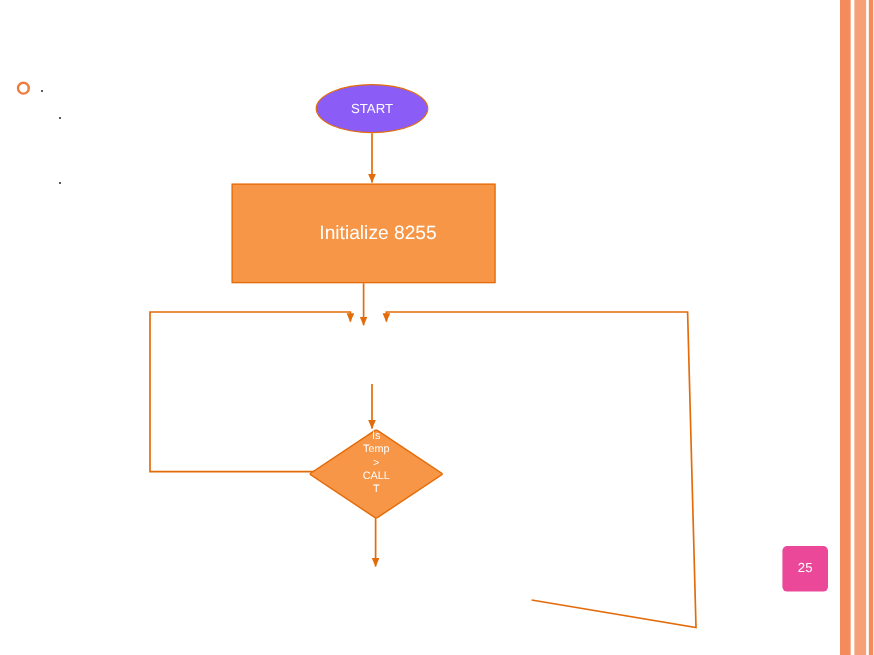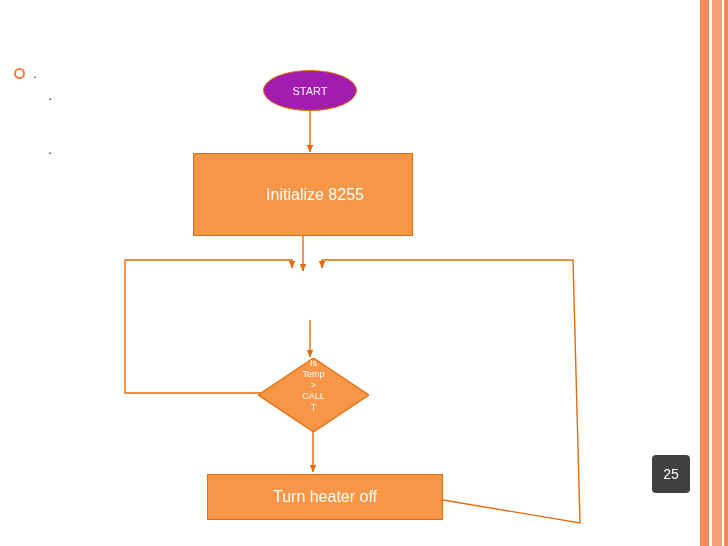--- a/index.html
+++ b/index.html
@@ -63,45 +63,45 @@
   .dot-2 { left: 48px; top: 90px; }
   .dot-3 { left: 48px; top: 144px; }
 
   
   .page-badge {
     position: absolute;
     left: 652px;
     top: 455px;
     width: 38px;
     height: 38px;
-    background: #404040;
+    background: #ec4899;
     border-radius: 4px;
     color: #ffffff;
-    font-size: 14px;
+    font-size: 11px;
     display: flex;
     align-items: center;
     justify-content: center;
   }
 
   
   .node {
     position: absolute;
     box-sizing: border-box;
     color: #ffffff;
     display: flex;
     align-items: center;
     justify-content: center;
     text-align: center;
   }
   .rect {
     background: #f79646;
     border: 1px solid #e36c0a;
   }
   .ellipse {
-    background: #a21caf;
+    background: #8b5cf6;
     border: 1px solid #e36c0a;
     border-radius: 50%;
   }
   .diamond-wrap {
     position: absolute;
   }
   .diamond-shape {
     position: absolute;
     left: 0; top: 0;
     width: 100%;
@@ -182,19 +182,16 @@
     </svg>
     <div class="diamond-label">
       <span>Is</span>
       <span>Temp</span>
       <span>&gt;</span>
       <span>CALL</span>
       <span>T</span>
     </div>
   </div>
 
-  <div class="node rect" style="left:207px; top:474px; width:236px; height:46px; font-size:16px;">
-    <span>Turn heater off</span>
-  </div>
 
   <div class="page-badge">25</div>
 
 </div>
 
 </body></html>

